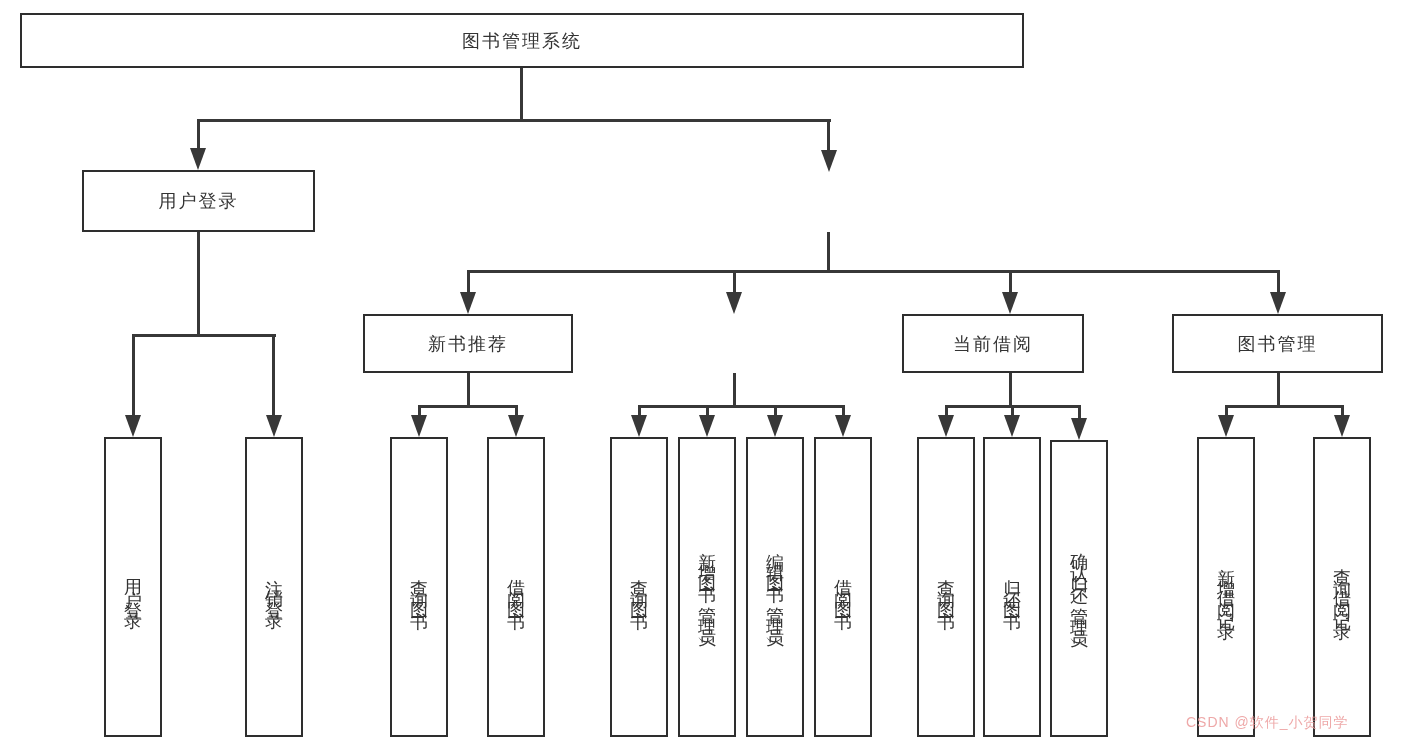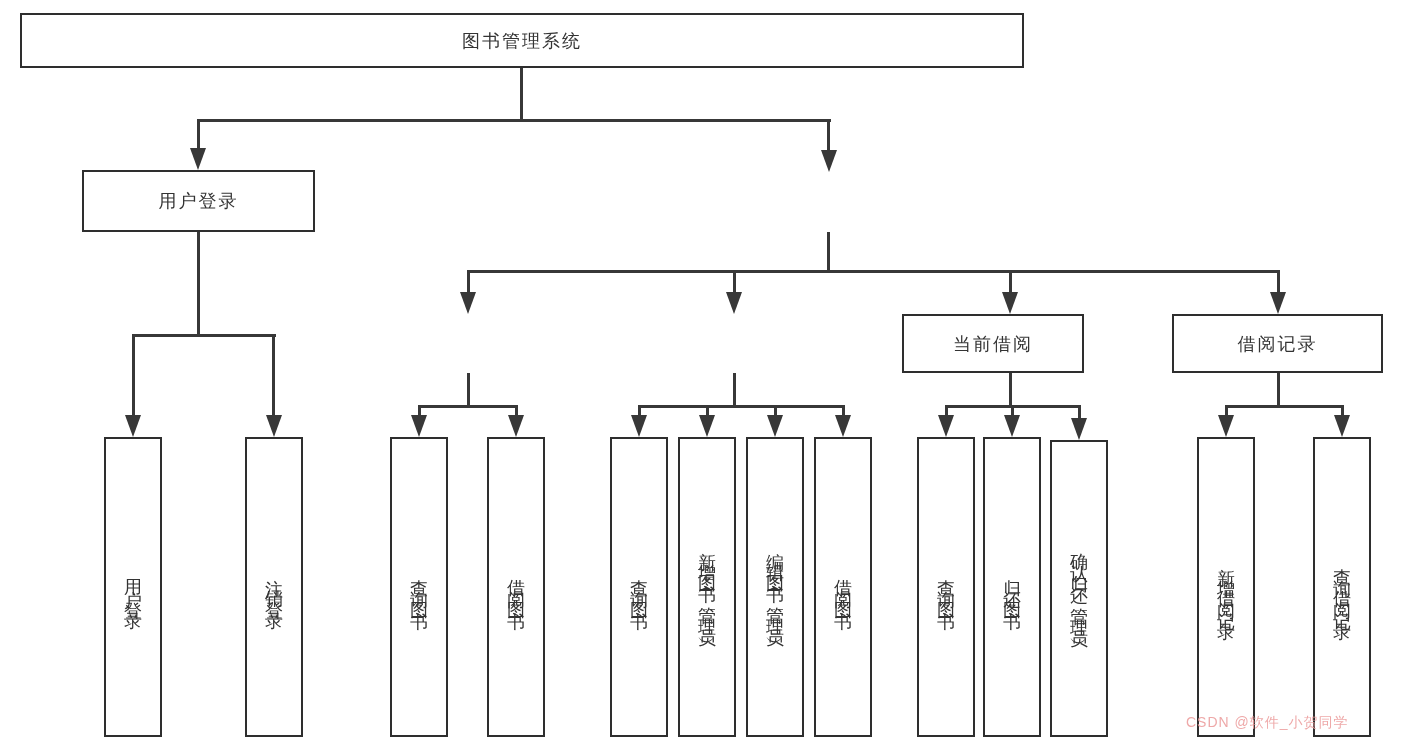--- a/index.html
+++ b/index.html
@@ -50,22 +50,23 @@
 </style>
 </head>
 <body>
 
 <div id="canvas">
 
   <div class="node" style="left:20px;top:13px;width:1004px;height:55px">图书管理系统</div>
 
   <div class="node" style="left:82px;top:170px;width:233px;height:62px">用户登录</div>
 
+  <div class="node" style="left:363px;top:314px;width:210px;height:59px">新书推荐</div>
   <div class="node" style="left:902px;top:314px;width:182px;height:59px">当前借阅</div>
-  <div class="node" style="left:1172px;top:314px;width:211px;height:59px">借阅记录</div>
+  <div class="node" style="left:1172px;top:314px;width:211px;height:59px">图书管理</div>
 
   <div class="node v" style="left:104px;top:437px;width:58px;height:300px">用户登录</div>
   <div class="node v" style="left:245px;top:437px;width:58px;height:300px">注销登录</div>
 
   <div class="node v" style="left:390px;top:437px;width:58px;height:300px">查询图书</div>
   <div class="node v" style="left:487px;top:437px;width:58px;height:300px">借阅图书</div>
 
   <div class="node v" style="left:610px;top:437px;width:58px;height:300px">查询图书</div>
   <div class="node v" style="left:678px;top:437px;width:58px;height:300px">新增图书（管理员）</div>
   <div class="node v" style="left:746px;top:437px;width:58px;height:300px">编辑图书（管理员）</div>

